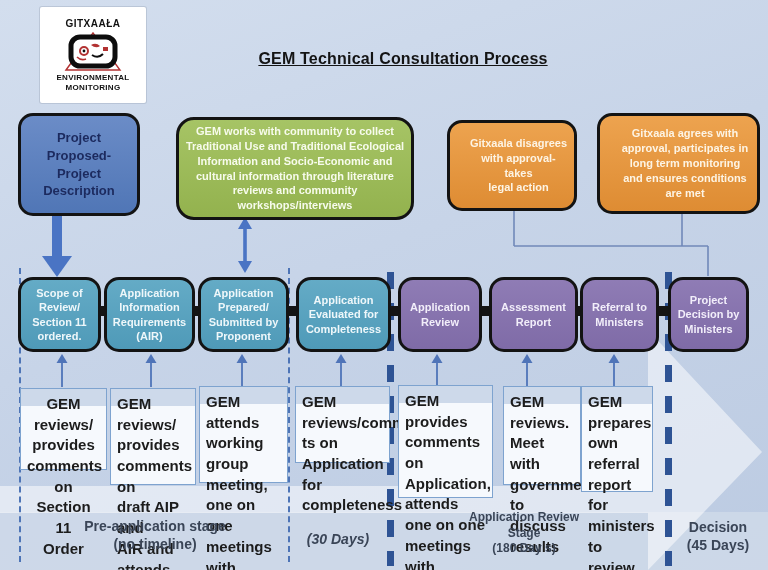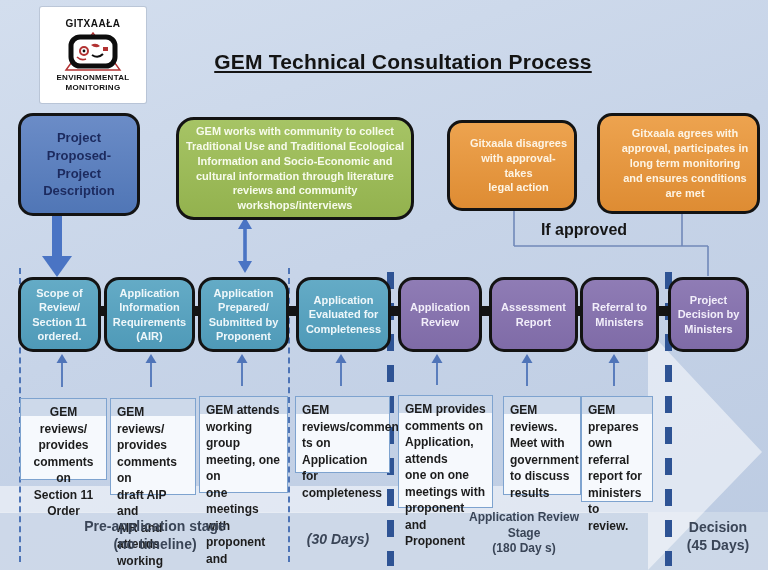--- a/index.html
+++ b/index.html
@@ -11,36 +11,36 @@
   .abs{position:absolute;box-sizing:border-box;}
   .pre{white-space:pre-line;}
   
   .logo-card{left:40px;top:7px;width:106px;height:96px;background:#ffffff;
     display:flex;flex-direction:column;align-items:center;justify-content:center;
     border-radius:2px;box-shadow:0 0 0 1px rgba(120,130,150,.25);}
   .logo-title{font-size:10px;font-weight:bold;color:#111;letter-spacing:.5px;}
   .logo-sub{font-size:8px;font-weight:bold;color:#111;text-align:center;line-height:1.25;letter-spacing:.3px;}
   
   .main-title{left:178px;top:50px;width:450px;text-align:center;
-    font-size:21px;font-weight:bold;color:#141414;text-decoration:underline;letter-spacing:.2px;}
+    font-size:16px;font-weight:bold;color:#141414;text-decoration:underline;letter-spacing:.2px;}
   
   .fbox{border:3px solid #131313;border-radius:15px;display:flex;align-items:center;justify-content:center;
     text-align:center;font-weight:bold;padding:4px 6px;line-height:1.35;}
   .box-blue{background:linear-gradient(180deg,#6b8cc7 0%,#5076b6 100%);color:#1c2a5e;font-size:13px;}
   .box-green{background:linear-gradient(180deg,#a6c465 0%,#93b24e 100%);color:#f7fbec;font-size:11px;margin-left:18px;}
   .box-orange{background:linear-gradient(180deg,#edA34f 0%,#de8c33 100%);color:#fdf4e4;font-size:11px;padding-left:19px;}
   .box-teal{background:linear-gradient(180deg,#64abc6 0%,#4f9ab8 100%);color:#eef7fa;font-size:11px;}
   .box-purple{background:linear-gradient(180deg,#8f7cb5 0%,#7f6ba7 100%);color:#f2eefa;font-size:11px;}
   .timeline-box{top:277px;height:75px;line-height:1.3;}
   
   .rail{left:24px;top:306px;width:722px;height:10px;background:#141414;}
   
-  .wbox{border:1.6px solid #7ea3cf;color:#1c1c1c;font-weight:bold;font-size:12px;line-height:1.38;
+  .wbox{border:1.6px solid #7ea3cf;color:#1c1c1c;font-weight:bold;font-size:15px;line-height:1.38;
     padding:5px 6px;background:linear-gradient(180deg,#cdd9ea 0px,#cdd9ea 17px,#f6f9fd 17px,#f6f9fd 100%);
-    text-align:left;margin-top:10px;}
+    text-align:left;}
   .wbox.center{text-align:center;}
   
   .dash-thin{width:0;border-left:2px dashed #4d74b6;top:268px;height:294px;}
   .dash-thick{width:7px;top:272px;height:294px;
     background:repeating-linear-gradient(180deg,#2e5394 0px,#2e5394 17px,rgba(0,0,0,0) 17px,rgba(0,0,0,0) 31px);}
   
   .if-approved{left:509px;top:221px;width:150px;text-align:center;font-size:16px;font-weight:bold;color:#161616;}
   .stage-label{font-weight:bold;color:#3a4557;text-align:center;font-size:14px;line-height:1.3;}
   svg.layer{position:absolute;left:0;top:0;pointer-events:none;}
 </style>
@@ -122,21 +122,20 @@
 workshops/interviews</div>
   <div class="abs fbox box-orange pre" style="left:447px;top:120px;width:130px;height:91px;">Gitxaala disagrees
 with approval- takes
 legal action</div>
   <div class="abs fbox box-orange pre" style="left:597px;top:113px;width:163px;height:101px;">Gitxaala agrees with
 approval, participates in
 long term monitoring
 and ensures conditions
 are met</div>
 
-  <div class="abs if-approved">If approved</div>
 
   <div class="abs rail"></div>
 
   <div class="abs fbox box-teal timeline-box pre" style="left:18px;width:83px;">Scope of
 Review/
 Section 11
 ordered.</div>
   <div class="abs fbox box-teal timeline-box pre" style="left:104px;width:91px;">Application
 Information
 Requirements

